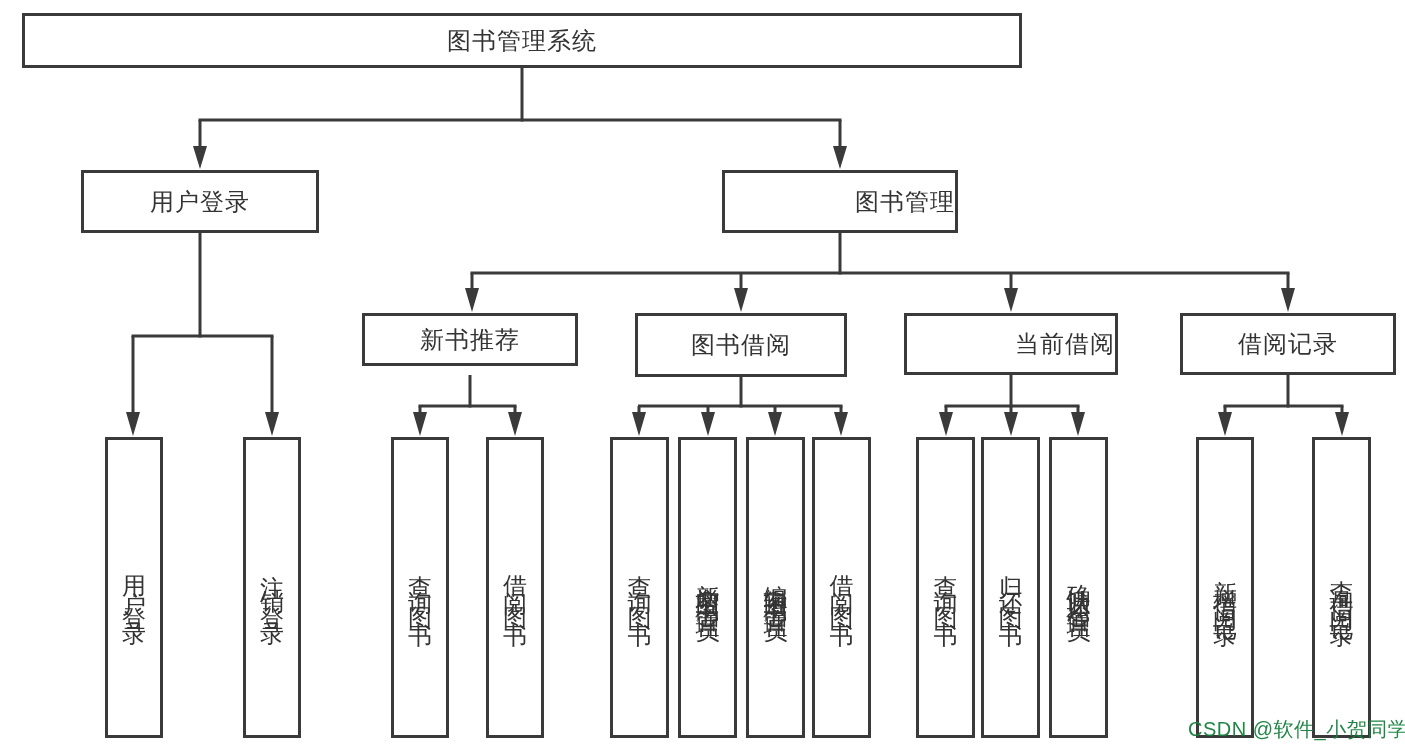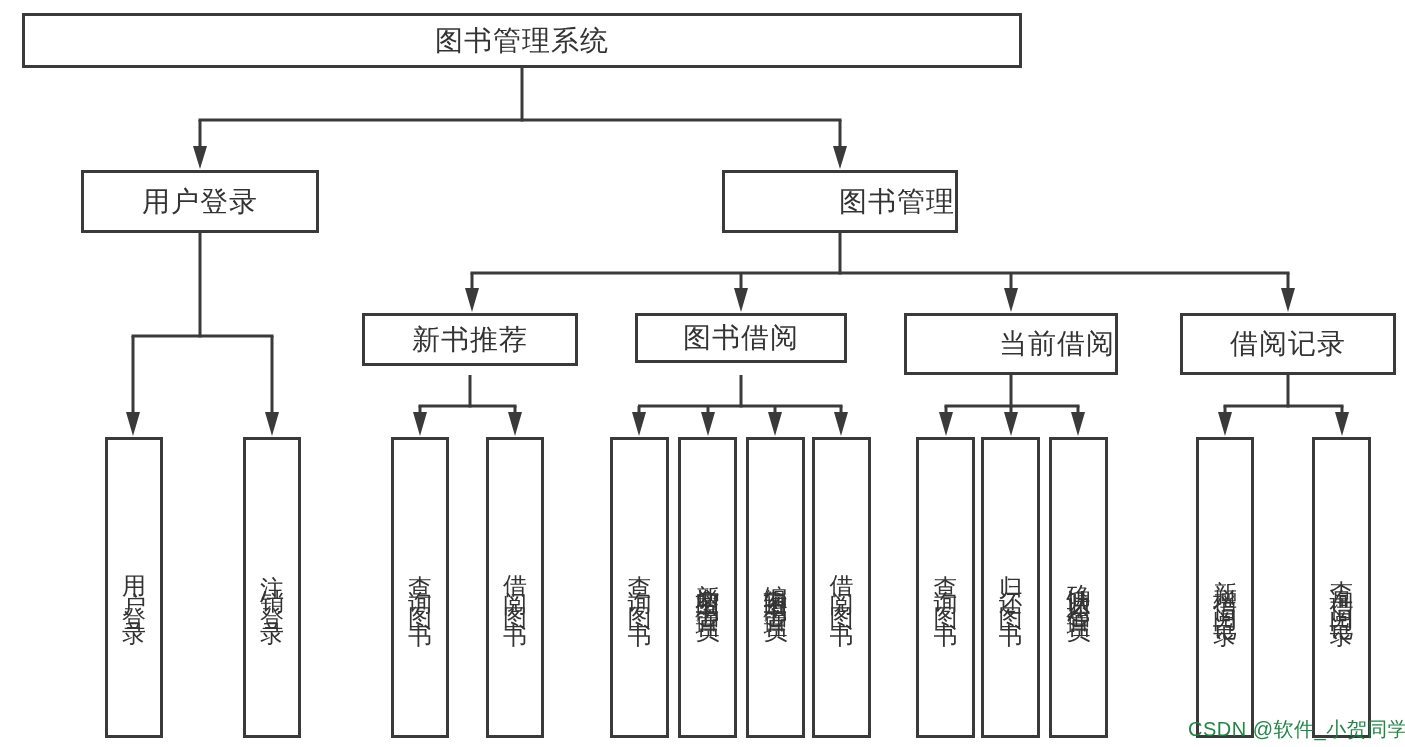--- a/index.html
+++ b/index.html
@@ -12,21 +12,21 @@
   }
   .wires{position:absolute;left:0;top:0;width:1405px;height:747px;}
   .node{
     position:absolute;
     box-sizing:border-box;
     border:3px solid #3a3a3a;
     background:#ffffff;
     display:flex;align-items:center;justify-content:center;
     color:#333333;
   }
-  .hnode{font-size:28px;letter-spacing:1px;}
+  .hnode{font-size:24px;letter-spacing:1px;}
   .vnode .vlabel{
     writing-mode:vertical-rl;
     text-orientation:mixed;
     font-size:24px;
     color:#333333;
     line-height:1;
   }
   .len4{letter-spacing:16px;}
   .len6{letter-spacing:9px;}
   .len9{letter-spacing:5px;font-size:23px;}
@@ -132,21 +132,21 @@
   <div class="node hnode" style="left:81px;top:170px;width:238px;height:63px;">
     <span>用户登录</span>
   </div>
   <div class="node hnode" style="left:722px;top:170px;width:236px;height:63px;justify-content:flex-end;">
     <span>图书管理</span>
   </div>
 
   <div class="node hnode" style="left:362px;top:313px;width:216px;height:53px;">
     <span>新书推荐</span>
   </div>
-  <div class="node hnode" style="left:635px;top:313px;width:212px;height:50px;">
+  <div class="node hnode" style="left:635px;top:313px;width:212px;height:64px;">
     <span>图书借阅</span>
   </div>
   <div class="node hnode" style="left:904px;top:313px;width:214px;height:62px;justify-content:flex-end;">
     <span>当前借阅</span>
   </div>
   <div class="node hnode" style="left:1180px;top:313px;width:216px;height:62px;">
     <span>借阅记录</span>
   </div>
 
   <div class="node vnode" style="left:105px;top:437px;width:58px;height:301px;">

